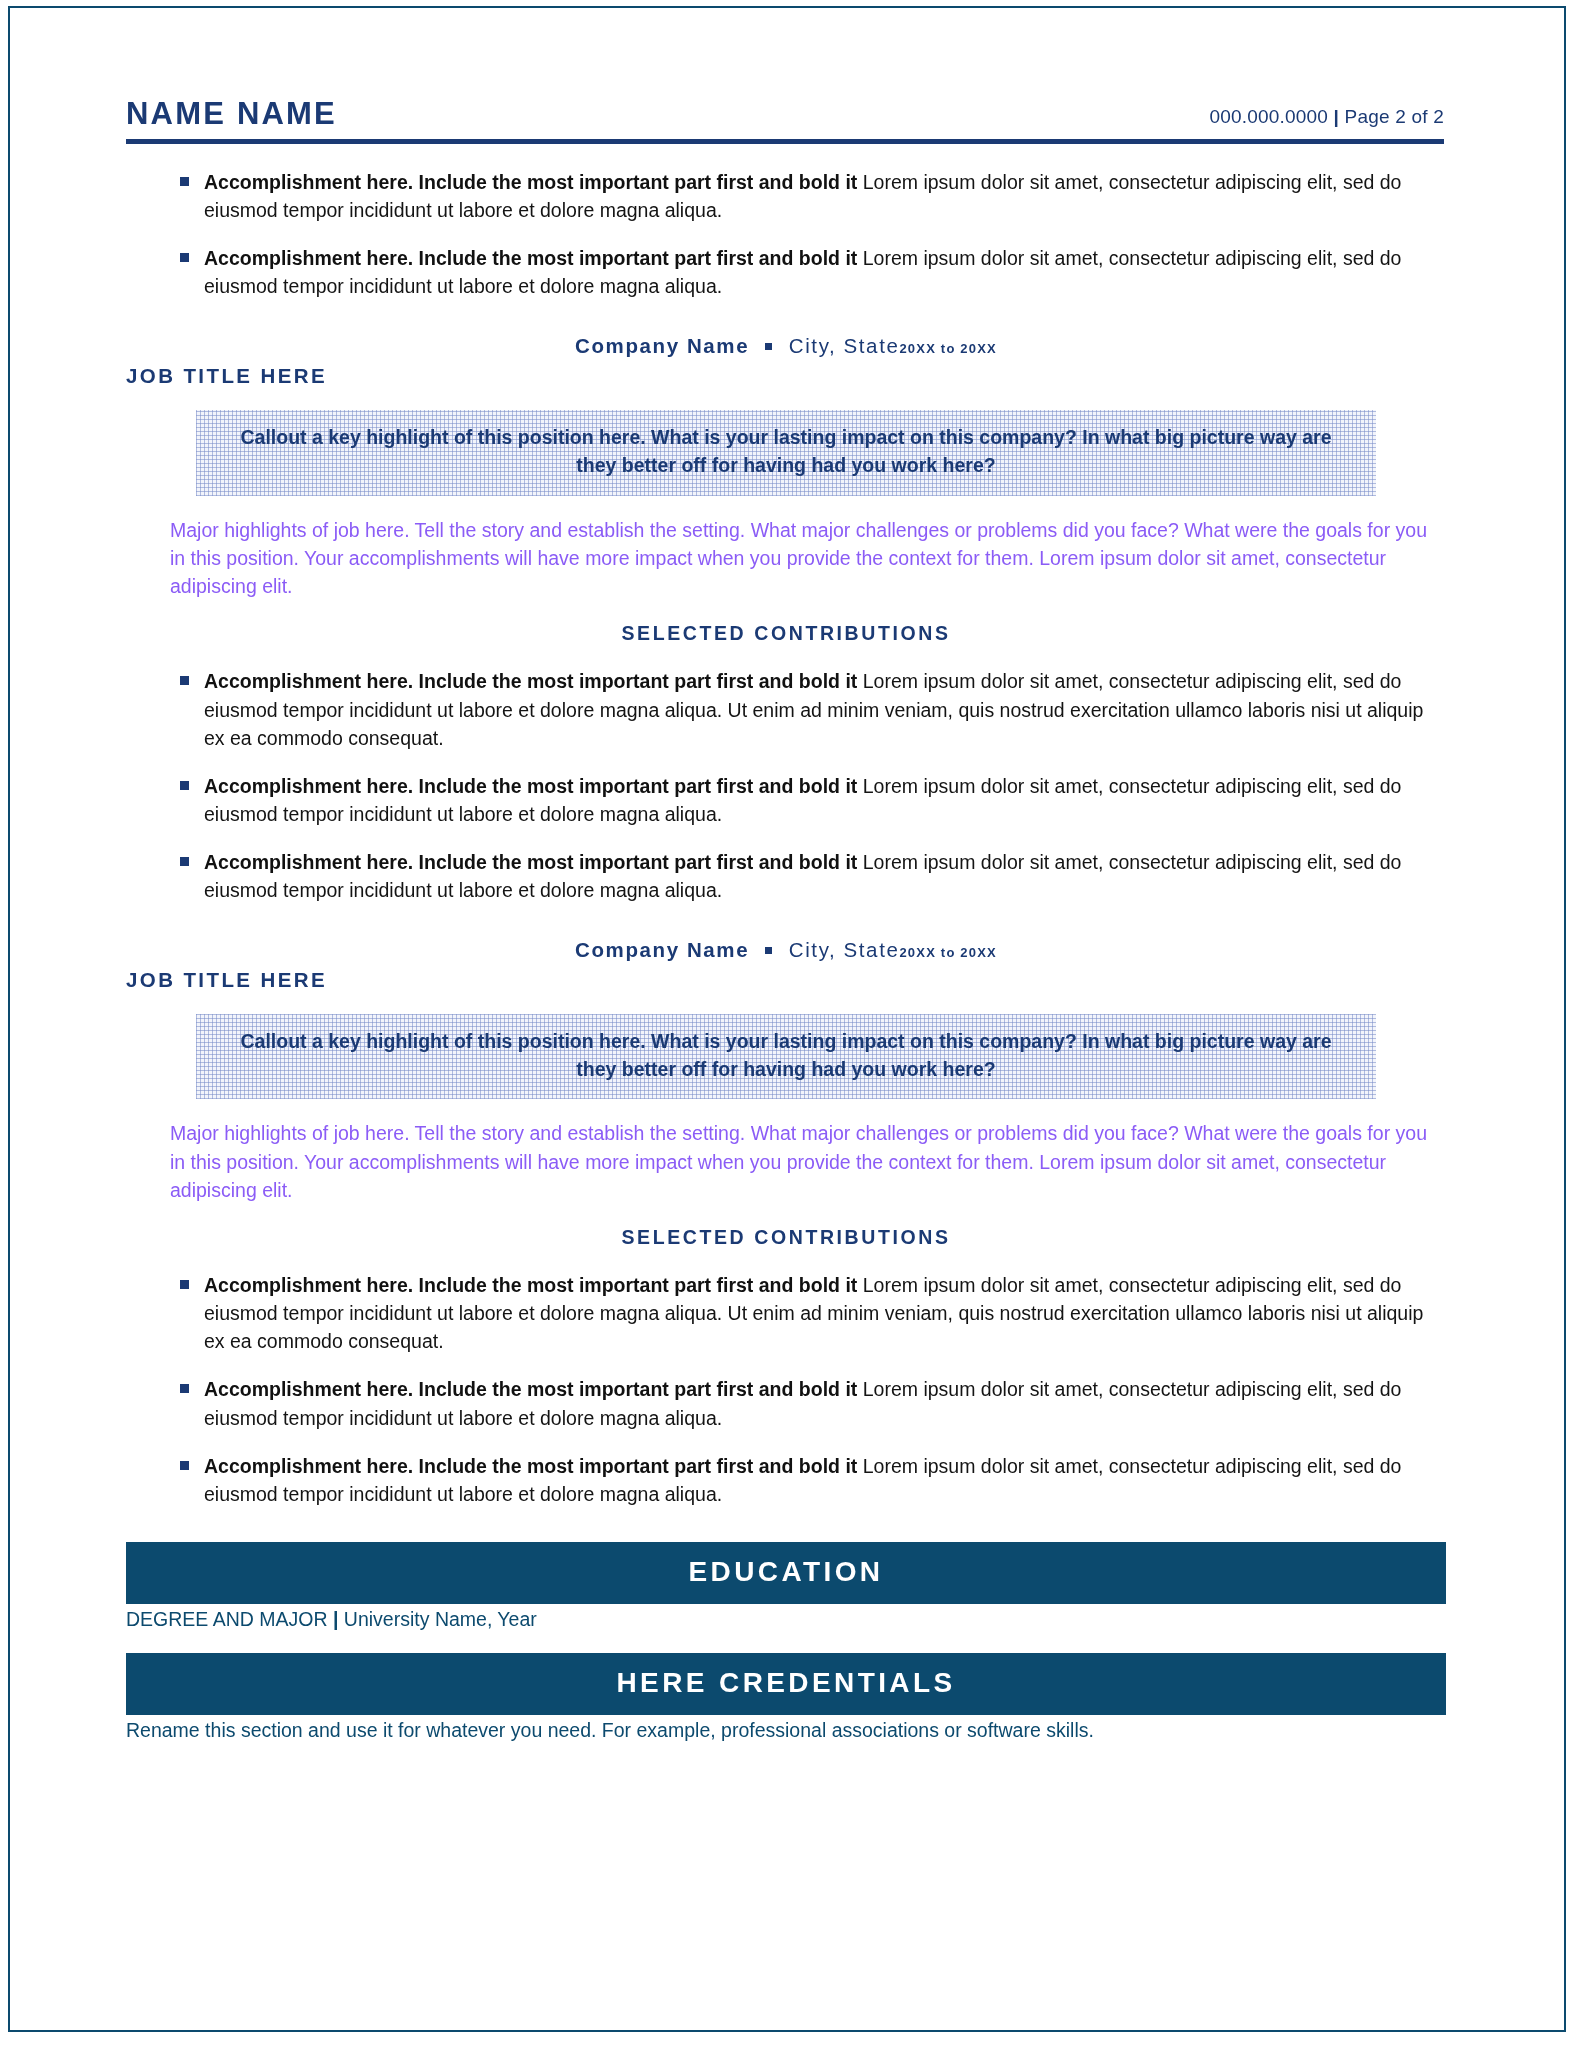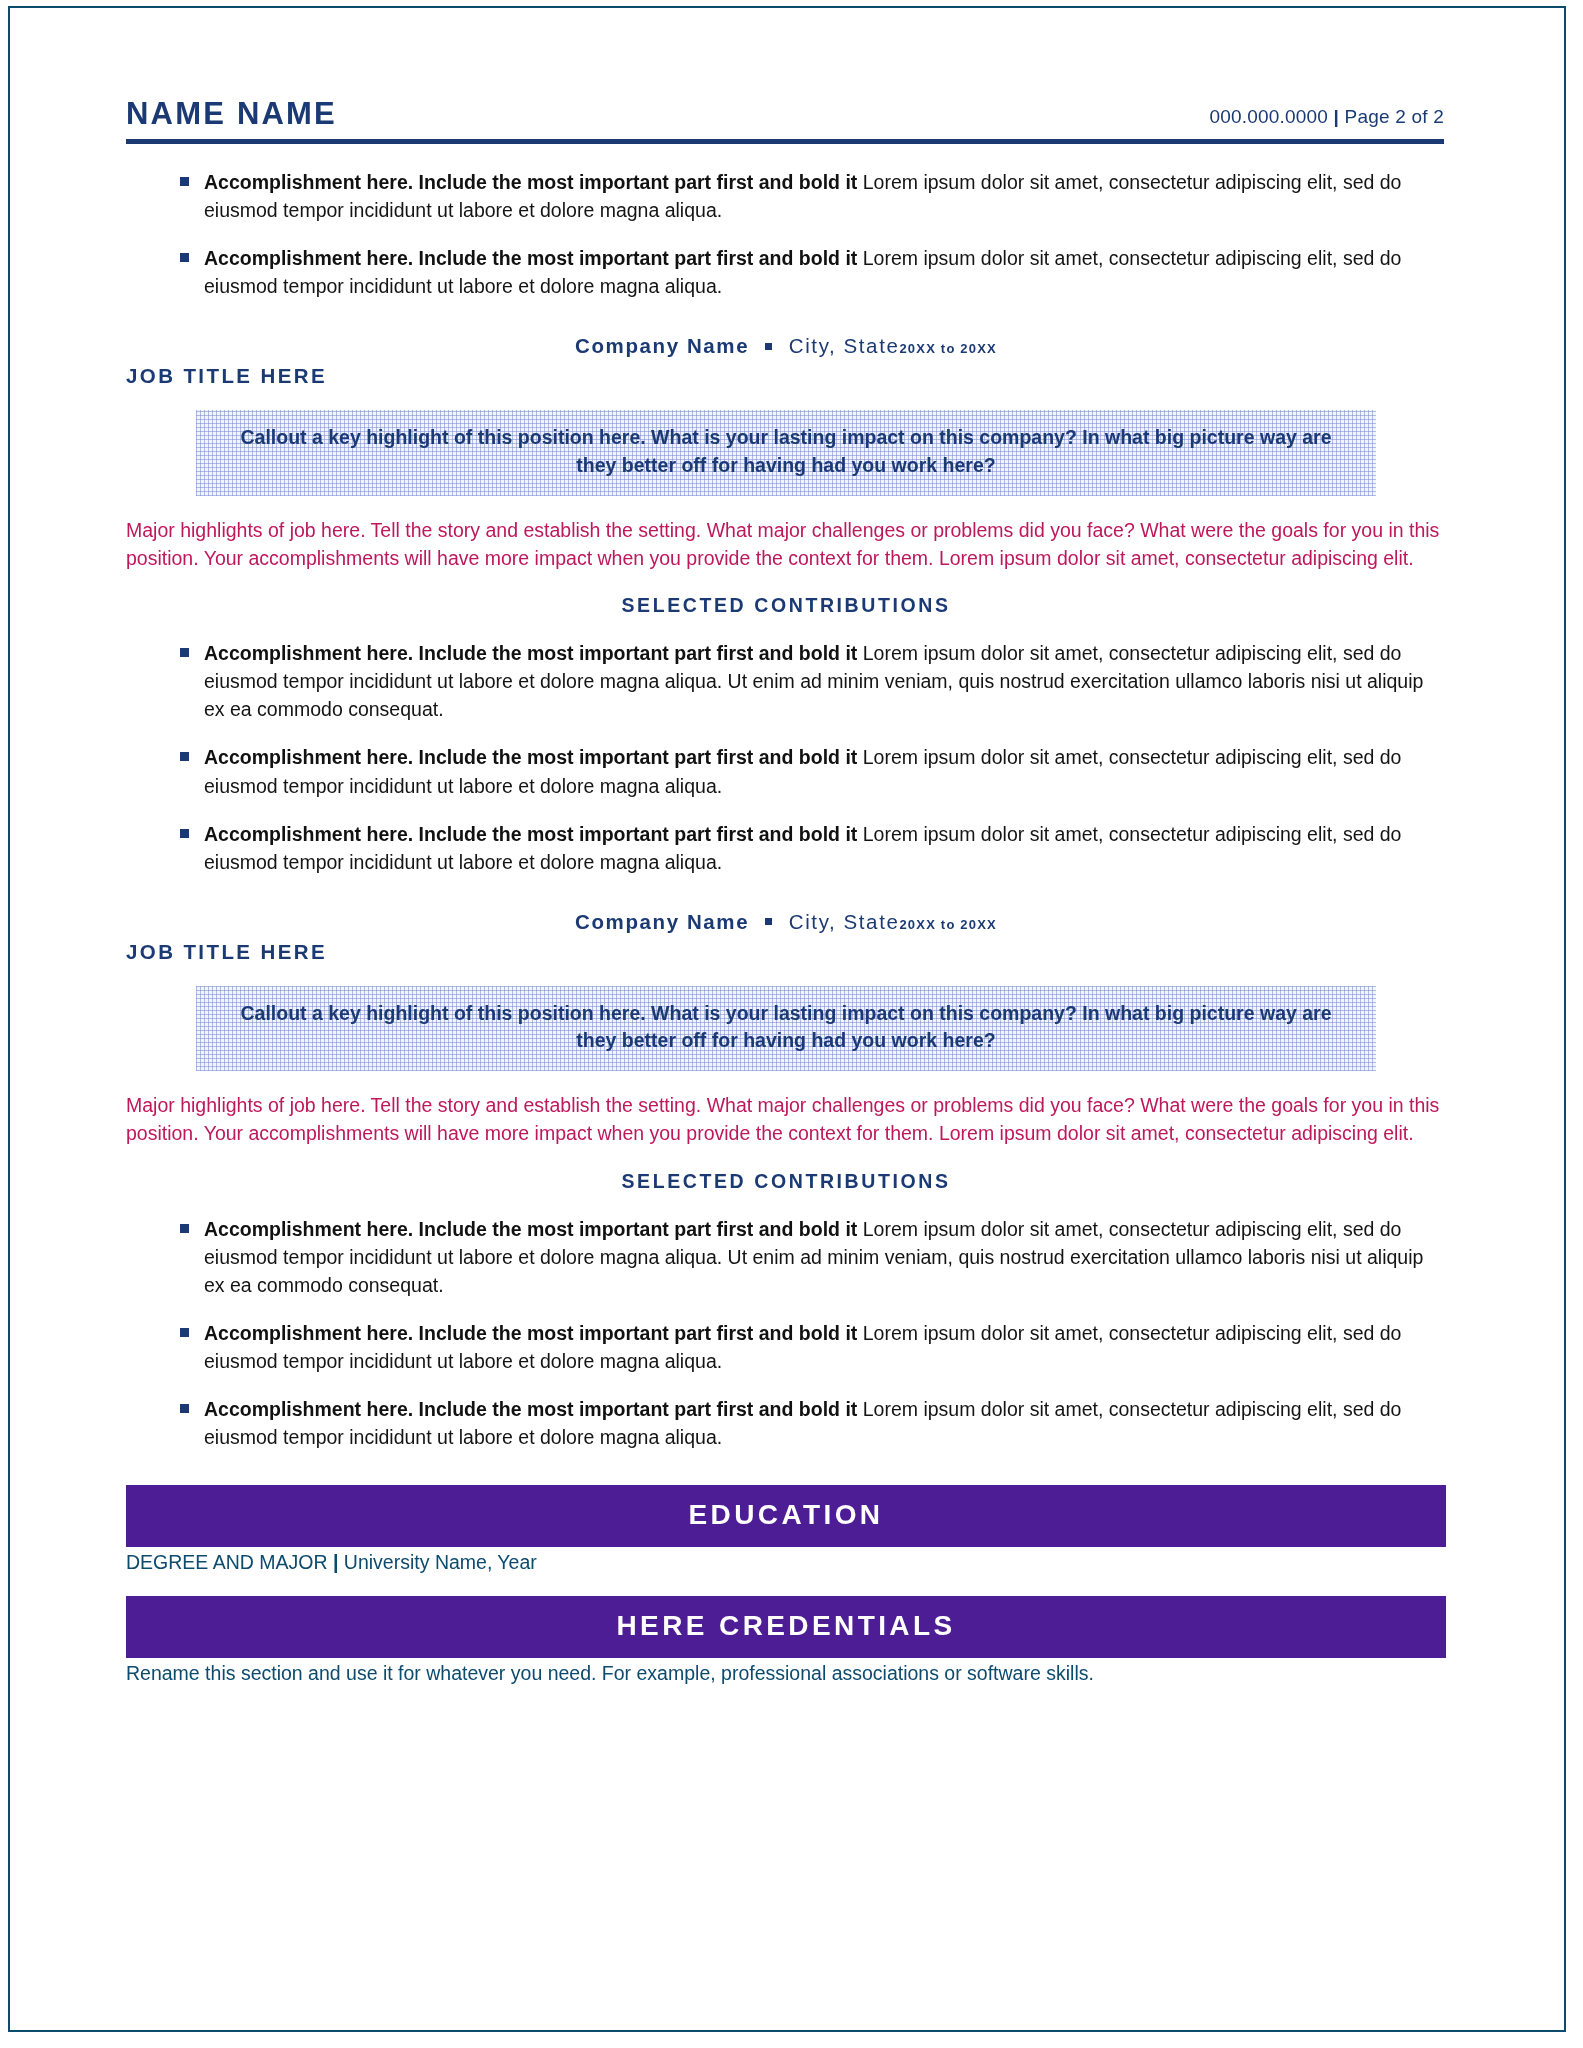--- a/index.html
+++ b/index.html
@@ -151,36 +151,37 @@
       repeating-linear-gradient(90deg,
         rgba(120,140,200,0.55) 0px, rgba(120,140,200,0.55) 1px,
         rgba(255,255,255,0) 1px, rgba(255,255,255,0) 4px);
   }
 
   
   .job-para {
     margin-top: 20px;
     font-size: 19.5px;
     line-height: 1.45;
-    color: #be185d;
+    color: #8b5cf6;
+    margin-left: 44px;
   }
 
   
   .sel-contrib {
     margin-top: 22px;
     text-align: center;
     font-size: 19.5px;
     font-weight: bold;
     color: #1b3a74;
     letter-spacing: 2.6px;
   }
 
   
   .banner {
-    background: #4c1d95;
+    background: #0c4a6e;
     color: #ffffff;
     text-align: center;
     font-size: 28px;
     font-weight: bold;
     letter-spacing: 3.4px;
     padding: 14px 0 16px 0;
   }
   .banner-line {
     font-size: 19.5px;
     color: #0c4a6e;

